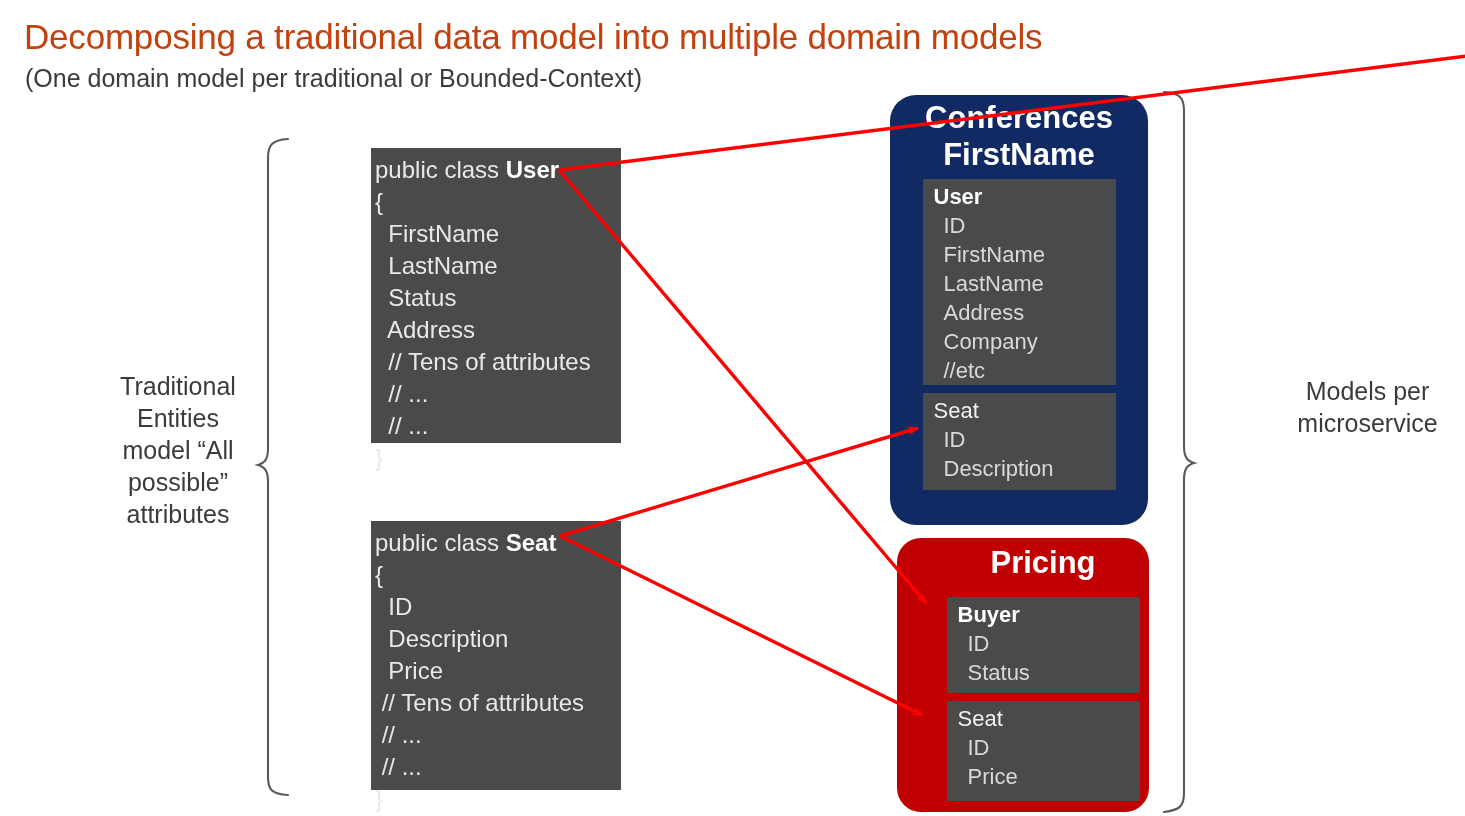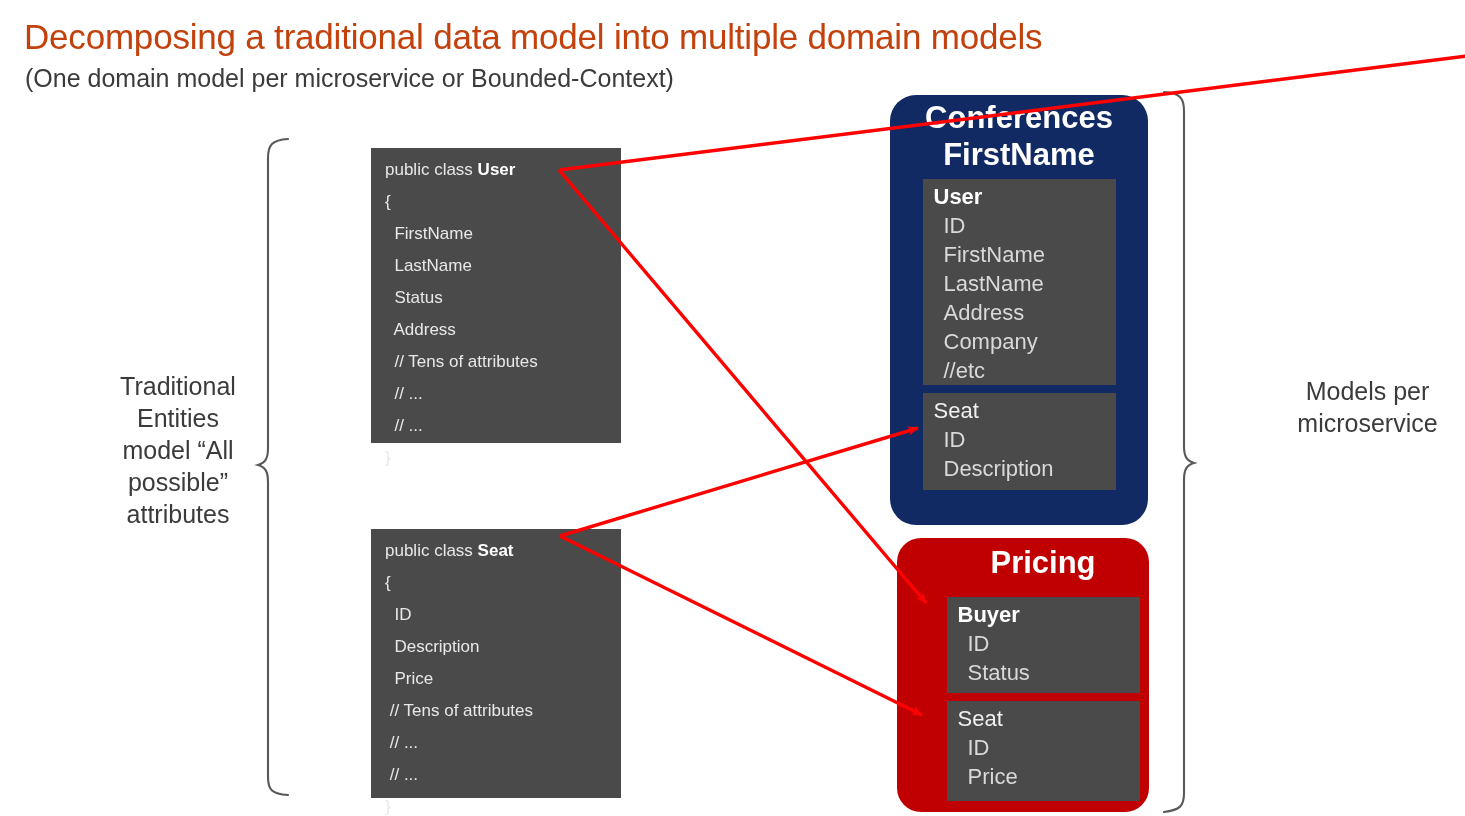--- a/index.html
+++ b/index.html
@@ -29,30 +29,30 @@
 
   
   .codeblock{
     position:absolute;
     background:#4a4a4a;
     box-sizing:border-box;
     padding:6px 0 6px 0;
   }
   .codeline{
     color:#e8e8e8;
-    font-size:17px;
+    font-size:24px;
     line-height:32px;
     font-weight:300;
     white-space:pre;
-    padding-left:14px;
+    padding-left:4px;
   }
   .codeline b{font-weight:700;color:#ffffff;}
   .codeline .semi{font-weight:600;color:#ffffff;}
   #code-user{left:371px;top:148px;width:250px;height:295px;}
-  #code-seat{left:371px;top:521px;width:250px;height:269px;margin-top:8px;}
+  #code-seat{left:371px;top:521px;width:250px;height:269px;}
 
   
   .ctxbox{position:absolute;box-sizing:border-box;}
   #ctx-conferences{
     left:890px;top:95px;width:258px;height:430px;
     background:#122a63;border-radius:26px;
   }
   #ctx-pricing{
     left:897px;top:538px;width:252px;height:274px;
     background:#c00000;border-radius:24px;padding-left:40px;
@@ -95,21 +95,21 @@
   #label-right{left:1240px;top:375px;width:255px;}
 
   svg.overlay{position:absolute;left:0;top:0;width:1465px;height:816px;pointer-events:none;}
 </style>
 </head>
 <body>
 
 <div class="stage">
 
   <div id="title">Decomposing a traditional data model into multiple domain models</div>
-  <div id="subtitle">(One domain model per microservice or Bounded-Context)</div>
+  <div id="subtitle">(One domain model per traditional or Bounded-Context)</div>
 
   <div class="codeblock" id="code-user">
     <div class="codeline"><span>public class </span><b>User</b></div>
     <div class="codeline">{</div>
     <div class="codeline">  FirstName</div>
     <div class="codeline">  LastName</div>
     <div class="codeline">  Status</div>
     <div class="codeline">  Address</div>
     <div class="codeline">  // Tens of attributes</div>
     <div class="codeline">  // ...</div>

